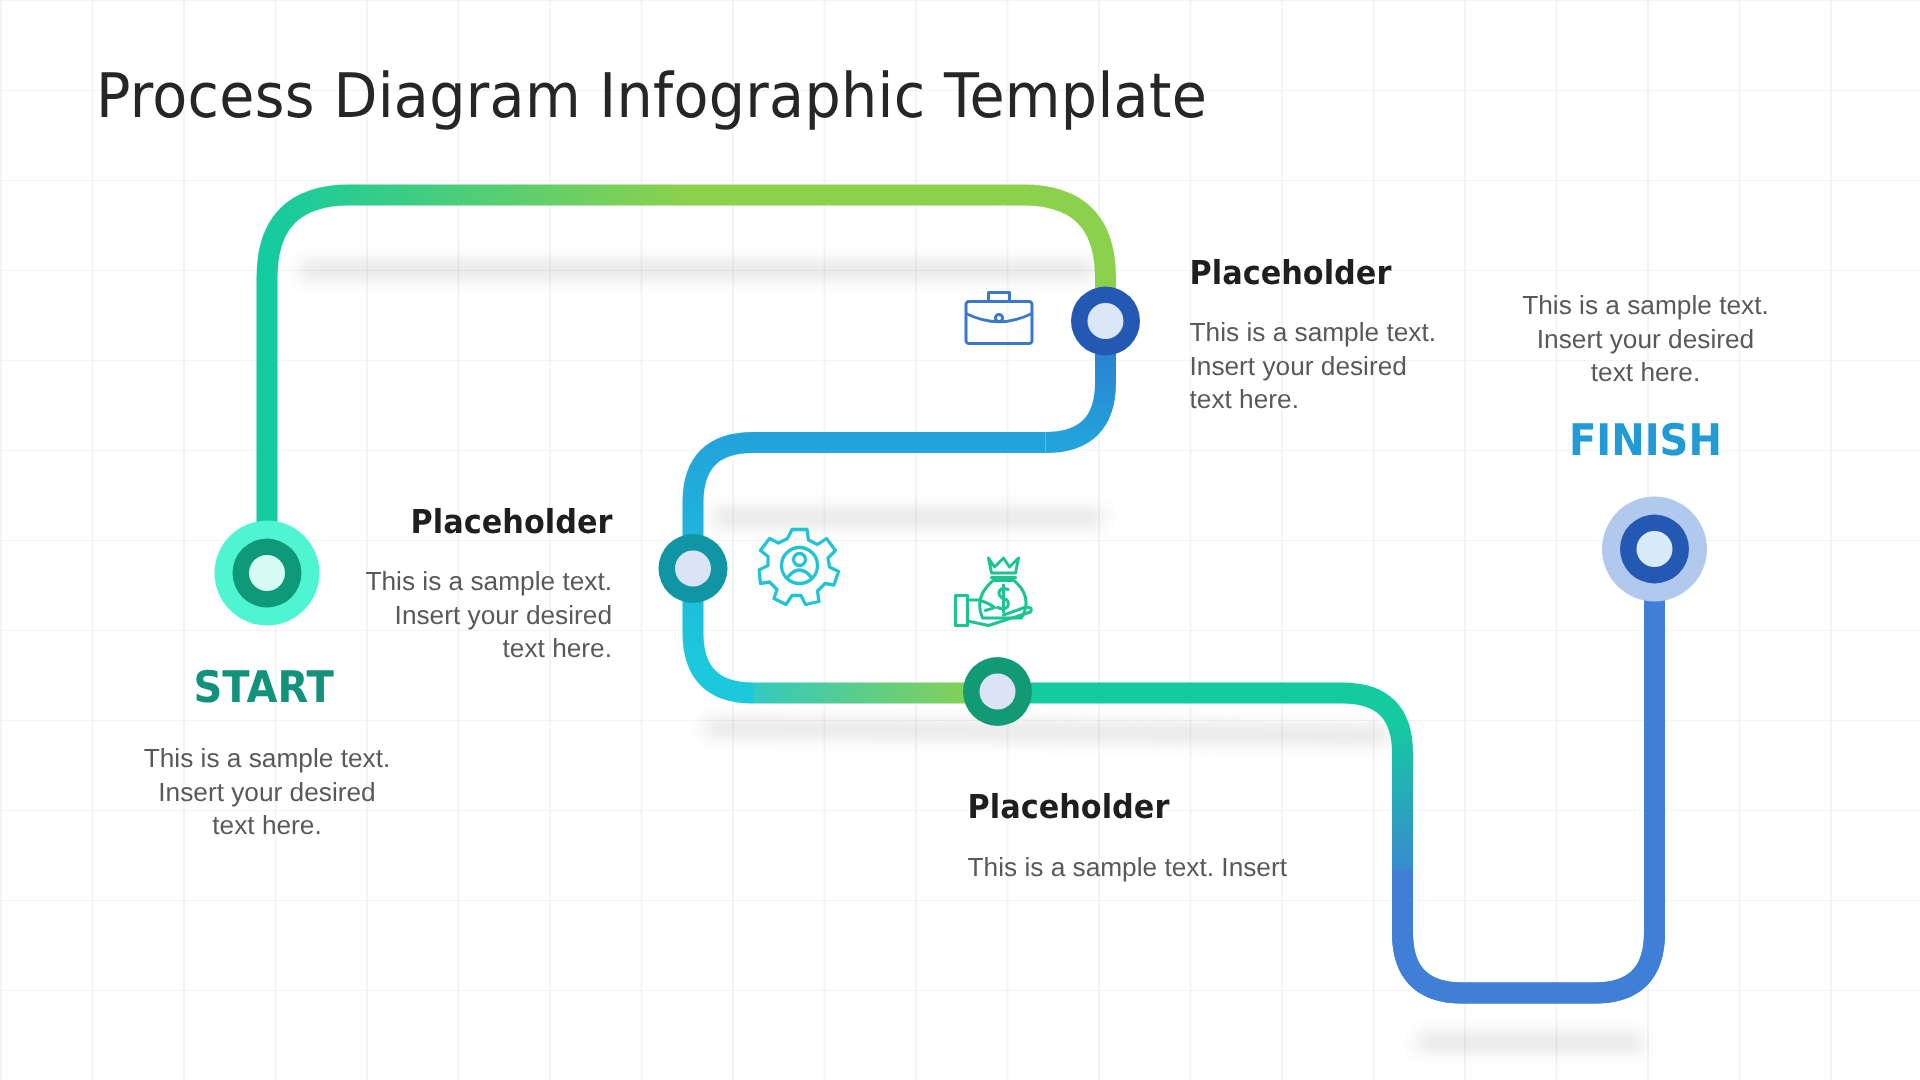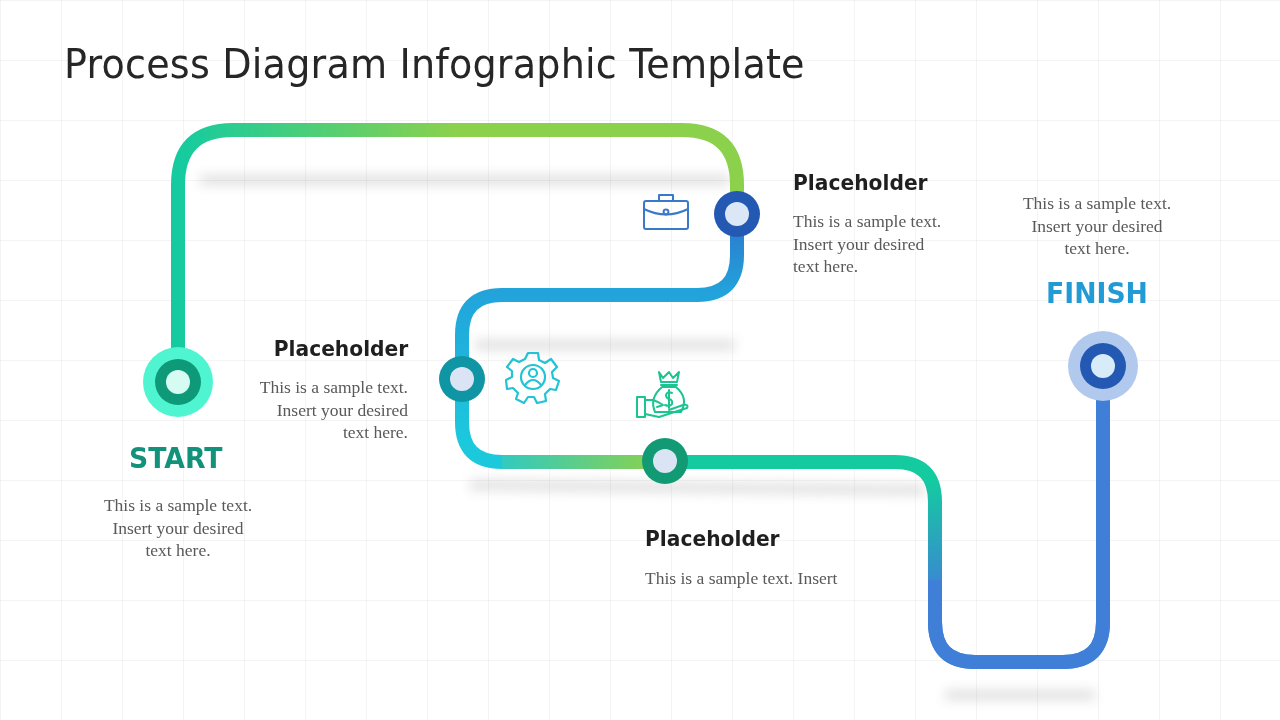--- a/index.html
+++ b/index.html
@@ -18,21 +18,21 @@
     font-size:41px; color:#262626; font-weight:normal; letter-spacing:0.2px;
     font-family:"DejaVu Sans", sans-serif; transform:scaleX(0.93); transform-origin:left top;
   }
   svg.diagram { position:absolute; left:0; top:0; }
   .heading {
     position:absolute; font-weight:bold; font-size:22px; color:#1f1f1f;
     font-family:"DejaVu Sans", sans-serif; transform:scaleX(0.92);
   }
   .body-text {
     position:absolute; font-size:17.5px; line-height:22.5px; color:#595959;
-    font-family:Liberation Serif, serif;
+    font-family:Liberation Sans, sans-serif;
   }
   .label-start, .label-finish {
     position:absolute; font-weight:bold; font-size:29px;
     font-family:"DejaVu Sans", sans-serif; transform:scaleX(0.92);
   }
   .label-start { color:#12927a; }
   .label-finish { color:#229ad6; }
   .icon { position:absolute; }
 </style>
 </head>

